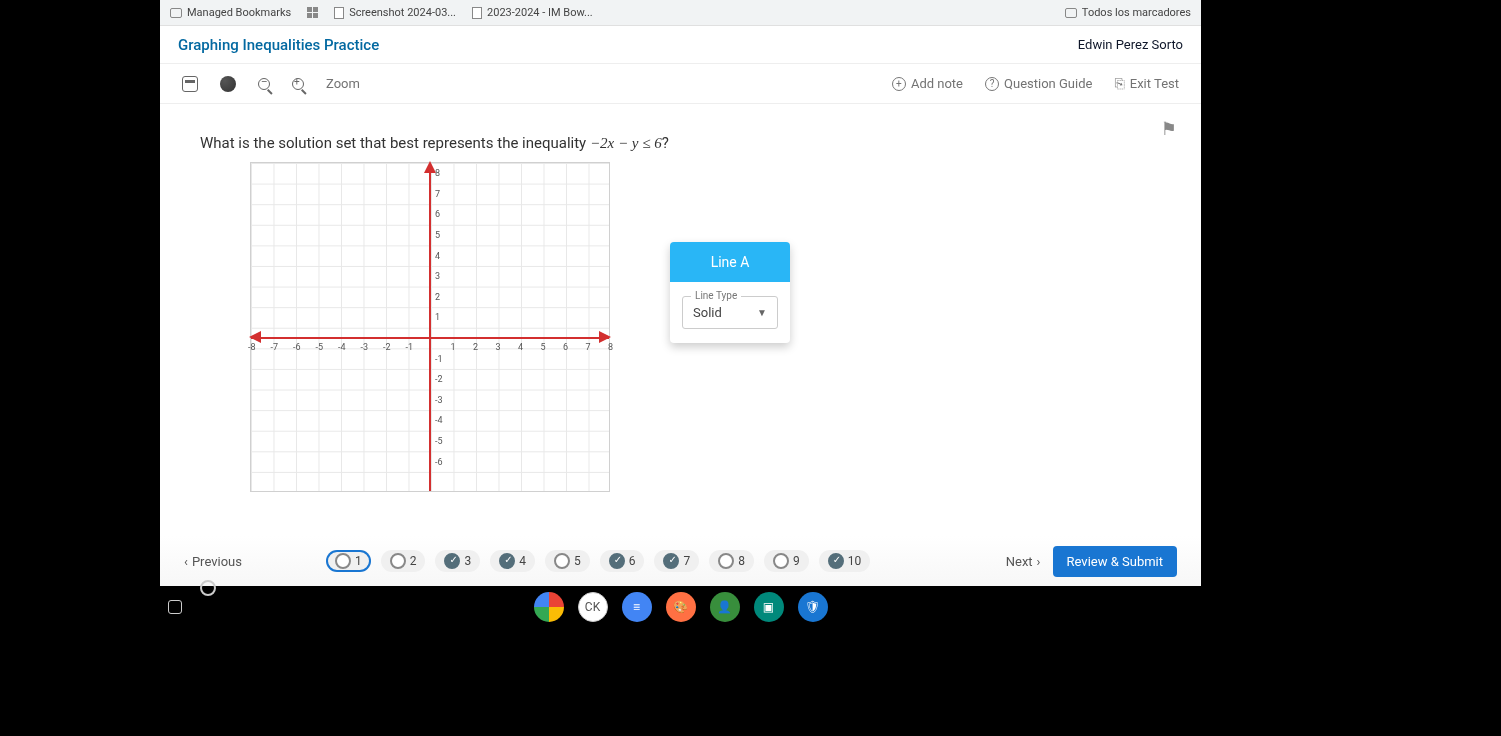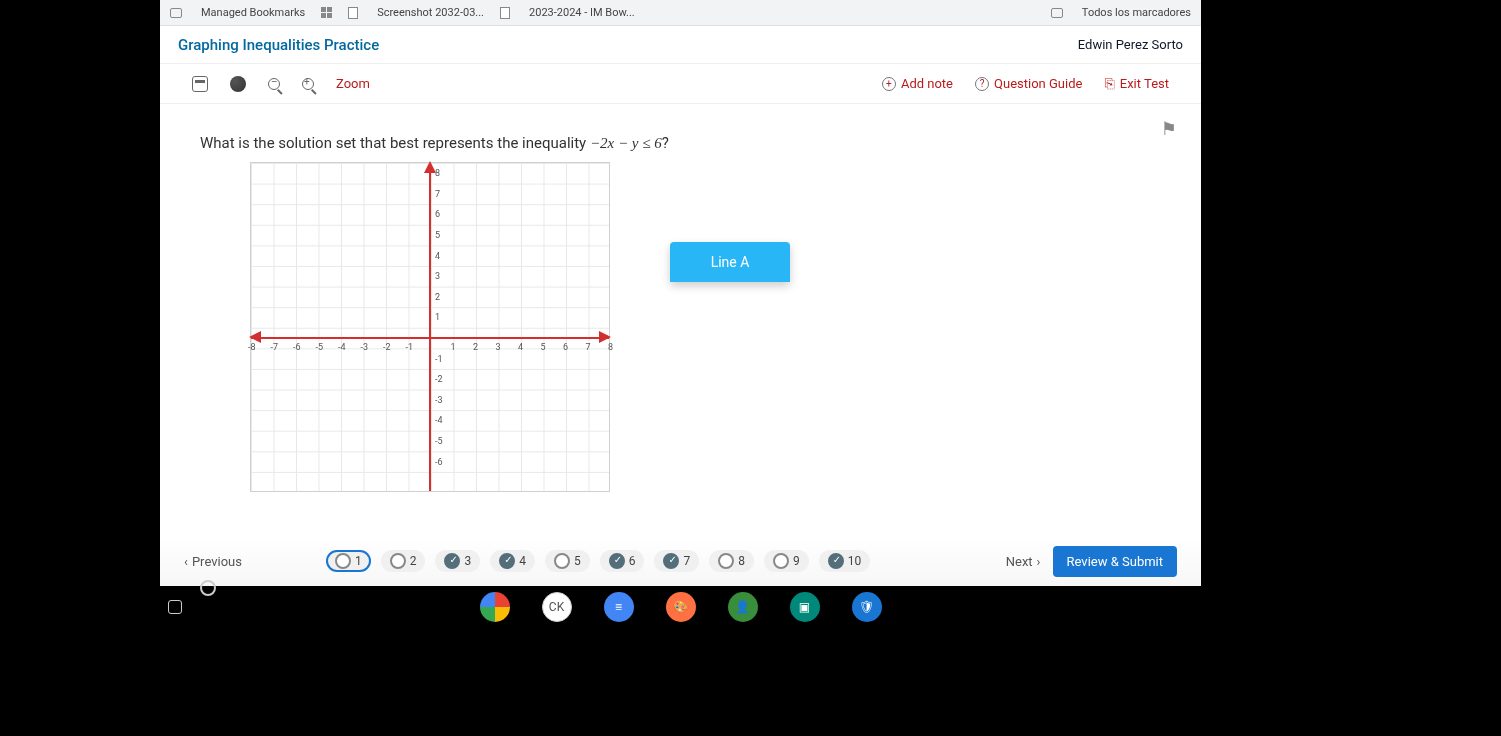--- a/index.html
+++ b/index.html
@@ -18,41 +18,41 @@
 }
 
 .bookmarks {
   height: 26px;
   background: #f1f3f4;
   border-bottom: 1px solid #e0e0e0;
   display: flex; align-items: center;
   padding: 0 10px; font-size: 11px; color: #444;
   gap: 16px;
 }
-.bookmarks .bm { display: flex; align-items: center; gap: 19px; cursor: pointer; }
+.bookmarks .bm { display: flex; align-items: center; gap: 5px; cursor: pointer; }
 .bookmarks .spacer { flex: 1; }
 .folder-icon { width: 12px; height: 10px; border: 1px solid #888; border-radius: 2px; }
 .page-icon   { width: 10px; height: 12px; border: 1px solid #888; background: #fff; }
 .grid-icon { display: grid; grid-template: 5px 5px / 5px 5px; gap: 1px; }
 .grid-icon span { background: #888; }
 
 .header {
   height: 38px;
   display: flex; align-items: center; justify-content: space-between;
   padding: 0 18px; background: #fff;
   border-bottom: 1px solid #eee;
 }
 .header-title { font-size: 15px; font-weight: 500; color: #0369a1; }
 .header-user  { font-size: 13px; color: #0f172a; }
 
 .toolbar {
   height: 40px; background: #fff;
   border-bottom: 1px solid #eee;
-  display: flex; align-items: center; padding: 0 32px; gap: 22px;
-  font-size: 13px; color: #b91c1c;
+  display: flex; align-items: center; padding: 0 22px; gap: 22px;
+  font-size: 13px; color: #737373;
 }
 .toolbar .spacer { flex: 1; }
 .tb-btn { display: flex; align-items: center; gap: 5px; cursor: pointer; }
 .circ { width: 14px; height: 14px; border-radius: 50%; border: 1.5px solid #777; display: inline-flex; align-items:center; justify-content:center; font-size:10px; line-height:1;}
 .calc-icon { width: 16px; height: 16px; border: 1.5px solid #666; border-radius: 3px; position: relative; }
 .calc-icon::before { content: ""; position: absolute; top: 3px; left: 2px; right: 2px; height: 3px; background: #666; }
 .palette-icon { width: 16px; height: 16px; border-radius: 50%; background: radial-gradient(circle at 30% 30%, #555, #333); position: relative; }
 .mag { position: relative; width: 12px; height: 12px; border: 1.5px solid #666; border-radius: 50%; }
 .mag::after { content: ""; position: absolute; bottom: -4px; right: -4px; width: 6px; height: 1.5px; background: #666; transform: rotate(45deg); }
 .mag.minus::before { content:"–"; position:absolute; top:-3px; left:2px; font-size:10px; color:#666; }
@@ -138,21 +138,21 @@
   font-size: 13px; cursor: pointer;
 }
 
 .shelf {
   position: absolute;
   left: 160px; right: 300px; bottom: 150px;
   transform: translateY(42px);
   height: 42px;
   background: transparent;
   display: flex; align-items: center; justify-content: center;
-  gap: 32px;
+  gap: 14px;
 }
 .shelf .app { width: 30px; height: 30px; border-radius: 50%; display:flex; align-items:center; justify-content:center; font-size:12px; color:#fff; cursor:pointer;}
 .shelf-right { position:absolute; right: 8px; display:flex; align-items:center; gap:12px; font-size:11px; color:#ccc;}
 .shelf-left  { position:absolute; left: 8px; display:flex; align-items:center; gap:10px; }
 .launcher { width: 16px; height: 16px; border: 2px solid #ccc; border-radius: 50%; cursor:pointer; position:absolute; left: 200px; bottom: 140px;}
 .cerrar { background: #e53935; color:#fff; border-radius: 18px; padding: 5px 12px; font-size:11px; cursor:pointer;}
 </style>
 </head>
 <body>
 
@@ -166,21 +166,21 @@
     <div class="bm">
       <span class="grid-icon">
           <span></span>
           <span></span>
           <span></span>
           <span></span>
         </span>
     </div>
     <div class="bm">
       <span class="page-icon"></span>
-      <span>Screenshot 2032-03...</span>
+      <span>Screenshot 2024-03...</span>
     </div>
     <div class="bm">
       <span class="page-icon"></span>
       <span>2023-2024 - IM Bow...</span>
     </div>
     <div class="spacer"></div>
     <div class="bm">
       <span class="folder-icon"></span>
       <span>Todos los marcadores</span>
     </div>
@@ -256,20 +256,27 @@
             <span class="tick" style="top: 67px; left: 184px;">5</span>
             <span class="tick" style="top: 46.4px; left: 184px;">6</span>
             <span class="tick" style="top: 25.8px; left: 184px;">7</span>
             <span class="tick" style="top: 5.2px; left: 184px;">8</span>
           </div>
       </div>
 
       <div class="panel">
         <div class="card">
           <div class="card-head">Line A</div>
+          <div class="card-body">
+            <div class="fieldset">
+              <span class="legend">Line Type</span>
+              <span>Solid</span>
+              <span class="caret">▼</span>
+            </div>
+          </div>
         </div>
       </div>
     </div>
   </div>
 
   <div class="navbar">
     <div class="nav-prev">
       <span>‹</span>
       <span>Previous</span>
     </div>

